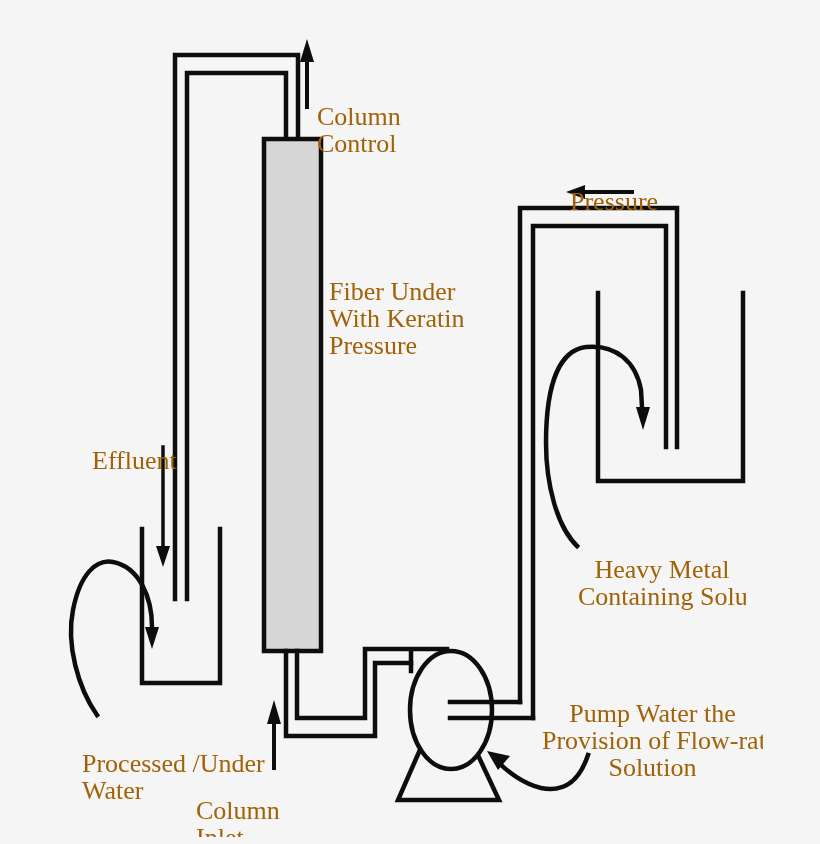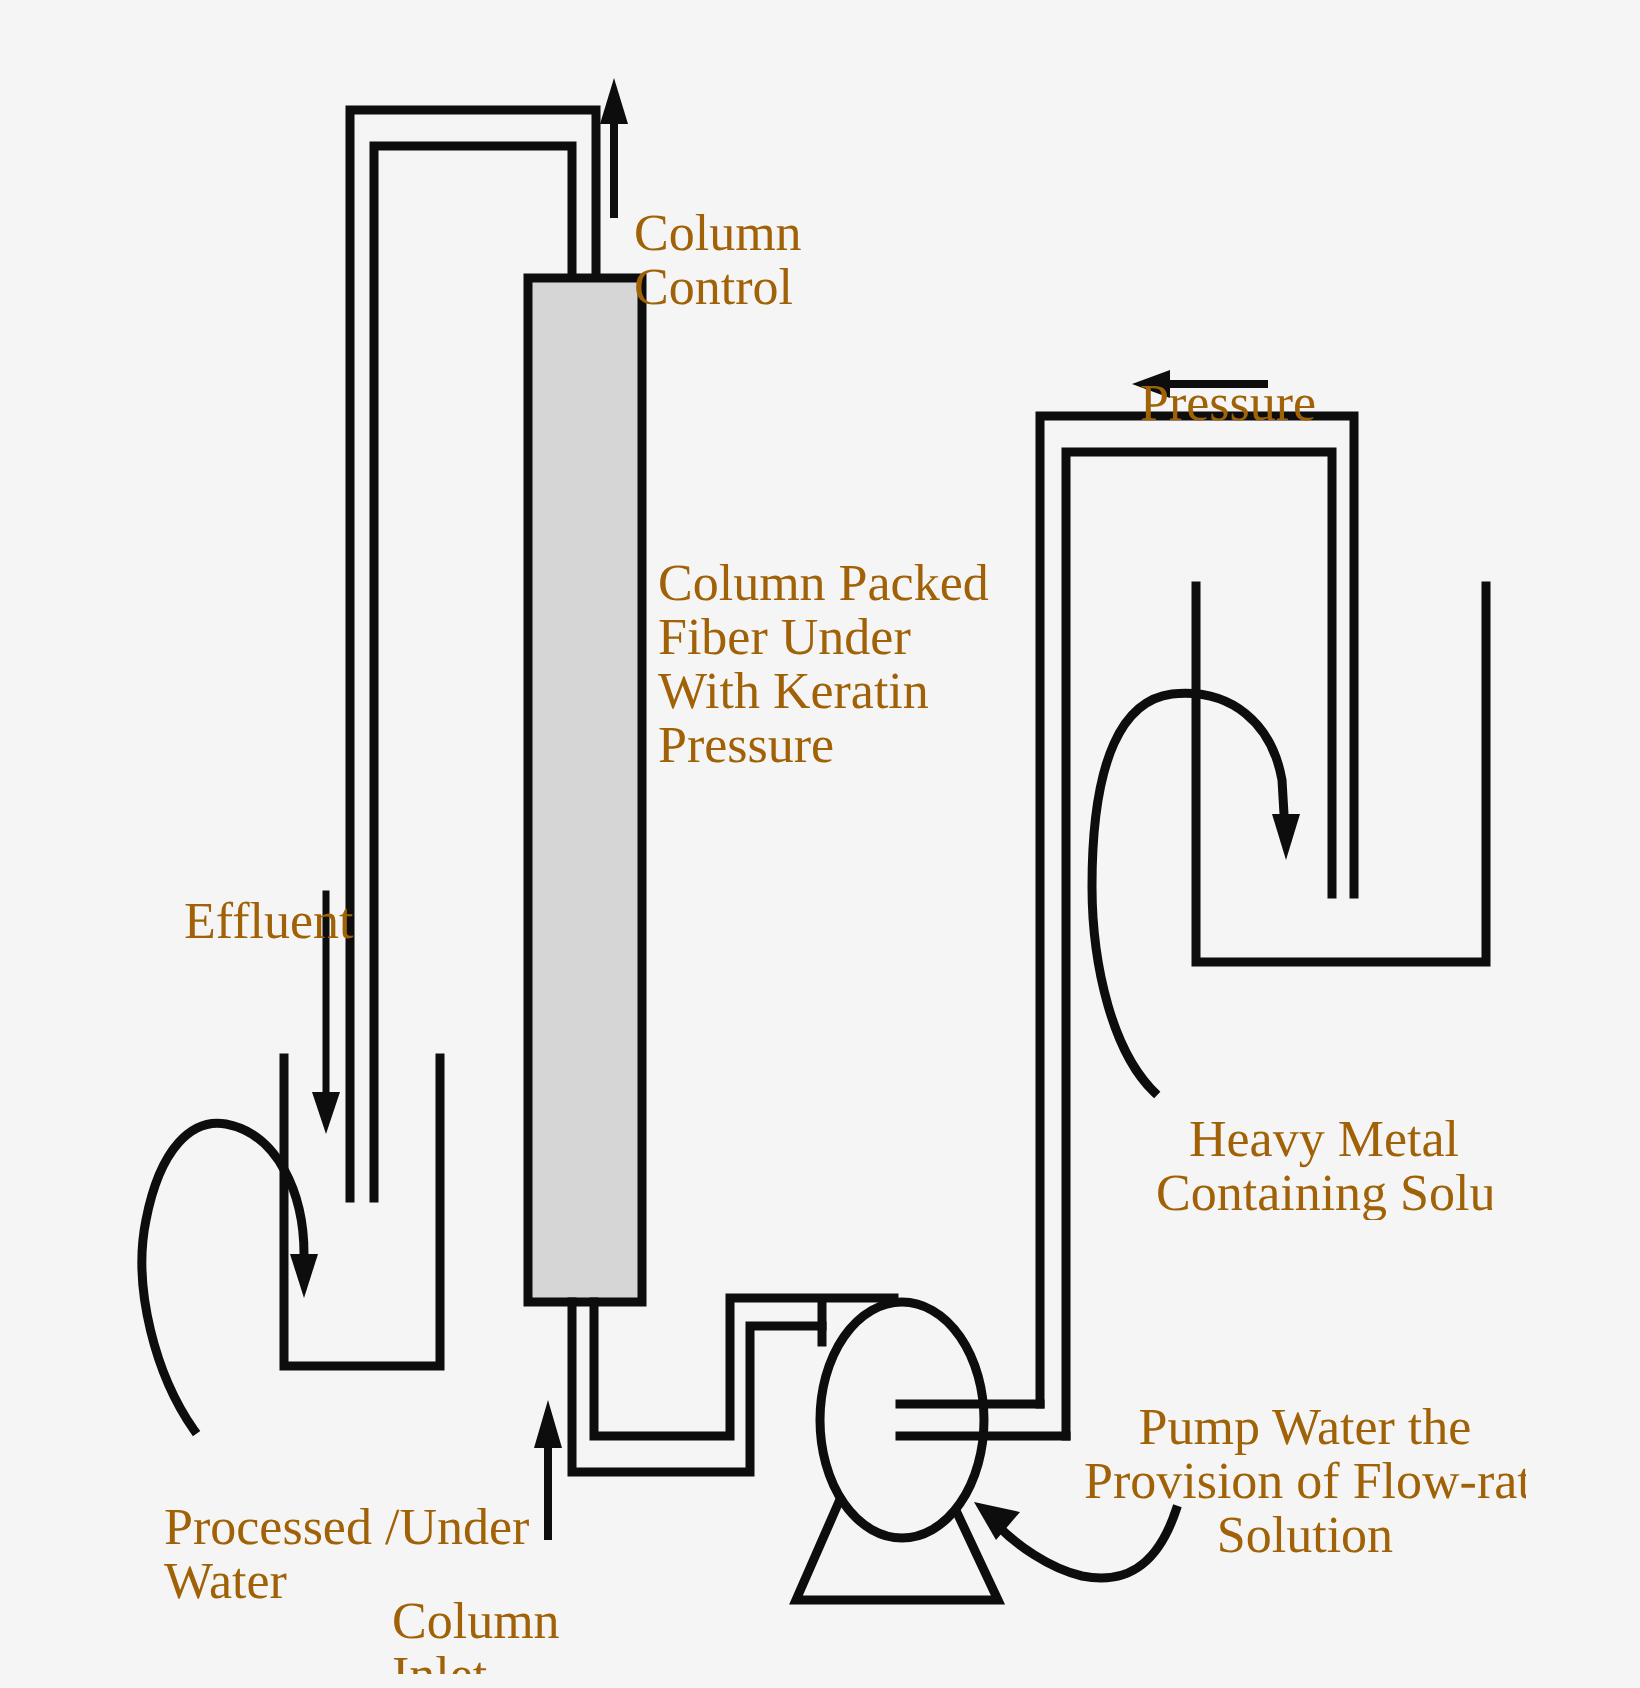--- a/index.html
+++ b/index.html
@@ -108,21 +108,20 @@
   <div class="label" style="left:317px;top:72px;">
     <span>Column</span>
     <span>Control</span>
   </div>
 
   <div class="label" style="left:570px;top:157px;">
     <span>Pressure</span>
   </div>
 
   <div class="label" style="left:329px;top:247px;">
-    <span>Column Packed</span>
     <span>Fiber Under</span>
     <span>With Keratin</span>
     <span>Pressure</span>
   </div>
 
   <div class="label" style="left:92px;top:416px;">
     <span>Effluent</span>
   </div>
 
   <div class="label clip-w" style="left:578px;top:525px;width:168px;">

